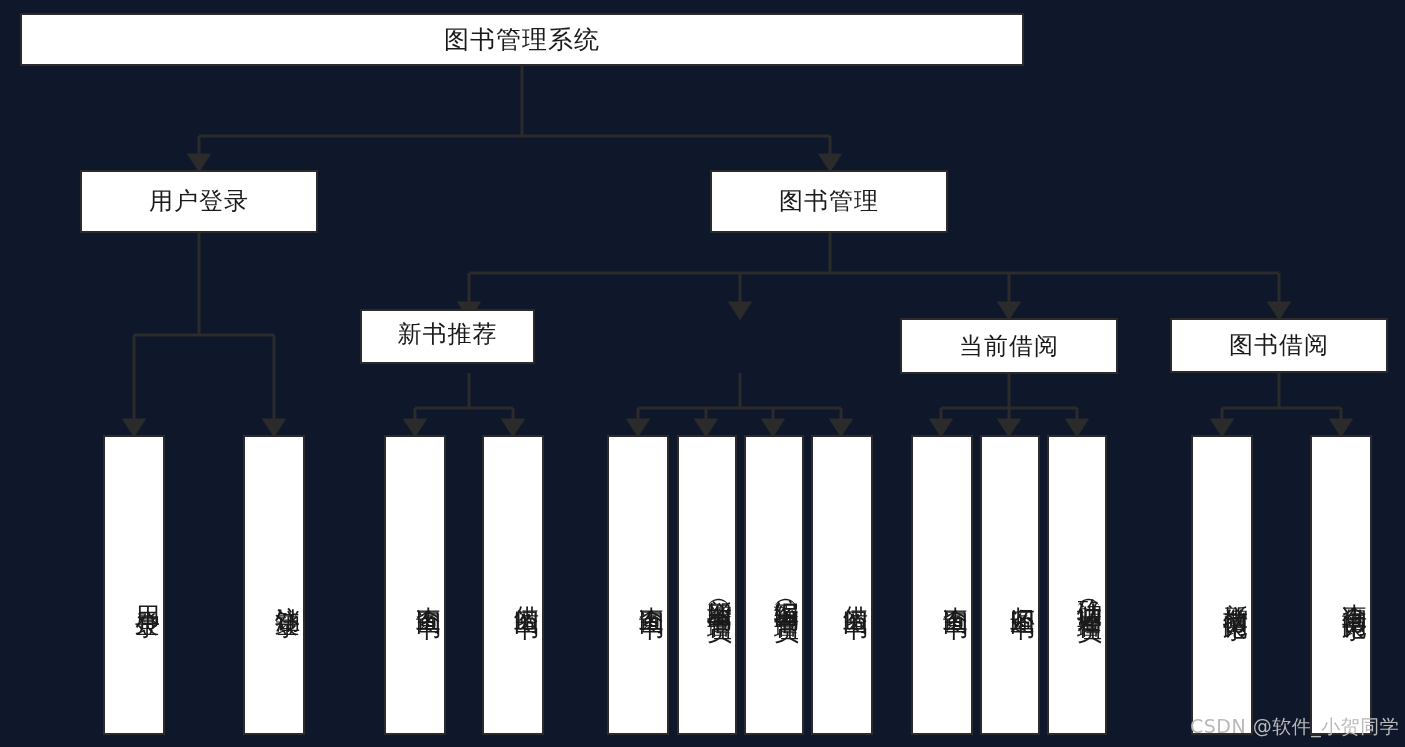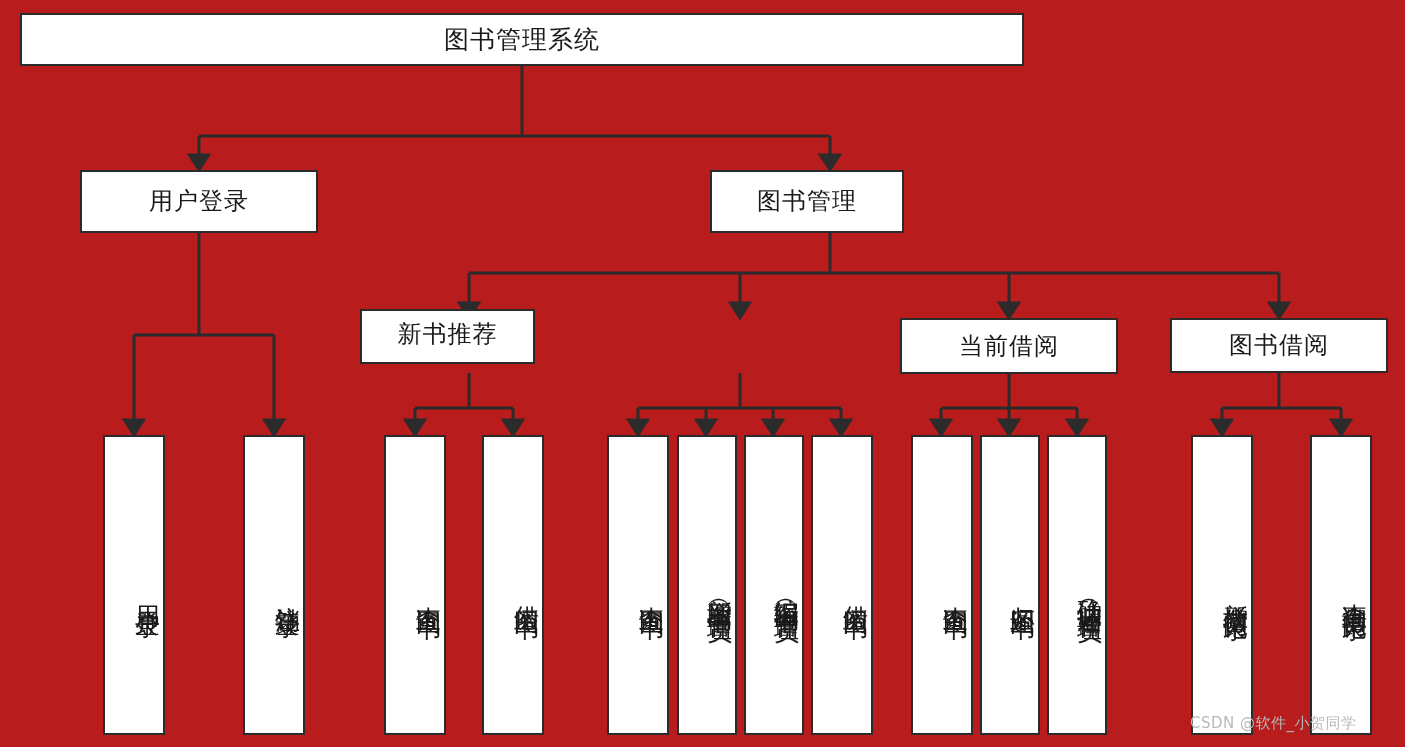--- a/index.html
+++ b/index.html
@@ -8,21 +8,21 @@
     padding: 0;
     background: #ffffff;
   }
   body {
     font-family: "DejaVu Sans", "Liberation Sans", sans-serif;
   }
   #diagram-root {
     position: relative;
     width: 1405px;
     height: 747px;
-    background: #b91c1c;
+    background: #0f172a;
     overflow: hidden;
   }
   #edge-layer {
     position: absolute;
     left: 0;
     top: 0;
     width: 1405px;
     height: 747px;
     pointer-events: none;
   }
@@ -55,21 +55,21 @@
     letter-spacing: 3px;
     padding-top: 14px;
     align-items: flex-start;
     justify-content: center;
     white-space: normal;
   }
   .watermark {
     position: absolute;
     left: 1190px;
     top: 714px;
-    font-size: 15px;
+    font-size: 19px;
     color: #b9b9b9;
     letter-spacing: 0.5px;
     white-space: nowrap;
     z-index: 5;
   }
 </style>
 </head>
 <body>
 
 <div id="diagram-root">
@@ -133,21 +133,21 @@
       <path d="M1222,408 L1341,408"></path>
       <path d="M1222,408 L1222,428" marker-end="url(#arrowhead)"></path>
       <path d="M1341,408 L1341,428" marker-end="url(#arrowhead)"></path>
     </g>
   </svg>
 
   <div class="node node-h node-root" style="left:20px; top:13px; width:1004px; height:53px;">图书管理系统</div>
 
   <div class="node node-h" style="left:80px; top:170px; width:238px; height:63px;">用户登录</div>
 
-  <div class="node node-h" style="left:710px; top:170px; width:194px; height:63px;">图书管理</div>
+  <div class="node node-h" style="left:710px; top:170px; width:238px; height:63px;">图书管理</div>
 
   <div class="node node-h" style="left:360px; top:309px; width:175px; height:55px;font-family:Liberation Mono, monospace;">新书推荐</div>
 
 
   <div class="node node-h" style="left:900px; top:318px; width:218px; height:56px;">当前借阅</div>
 
   <div class="node node-h" style="left:1170px; top:318px; width:218px; height:55px;">图书借阅</div>
 
   <div class="node node-v" style="left:103px; top:435px; width:62px; height:300px;">用户登录</div>
 

